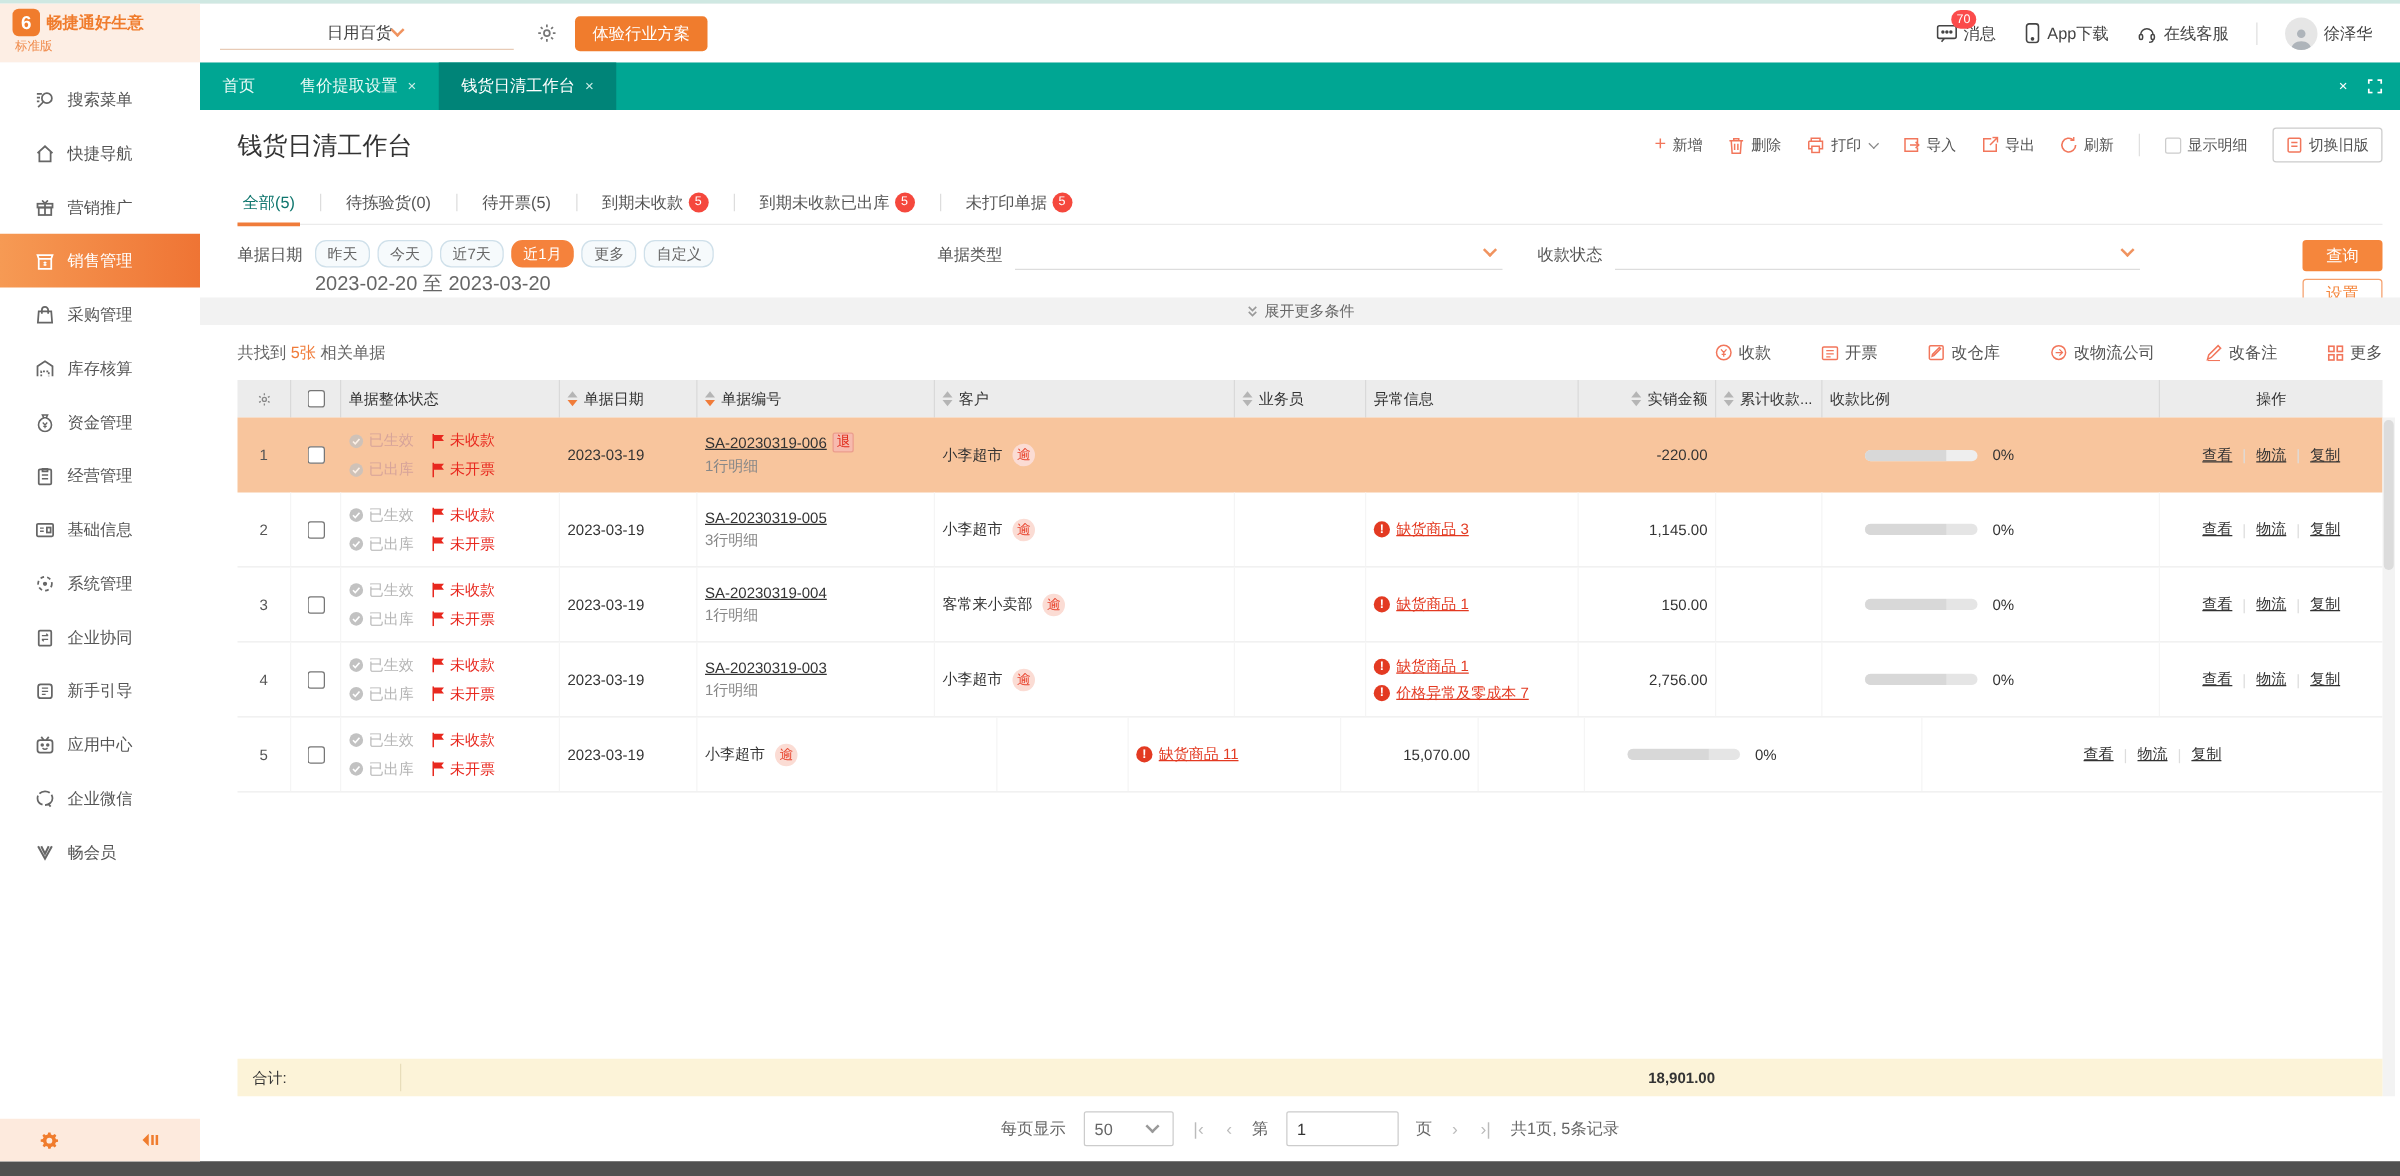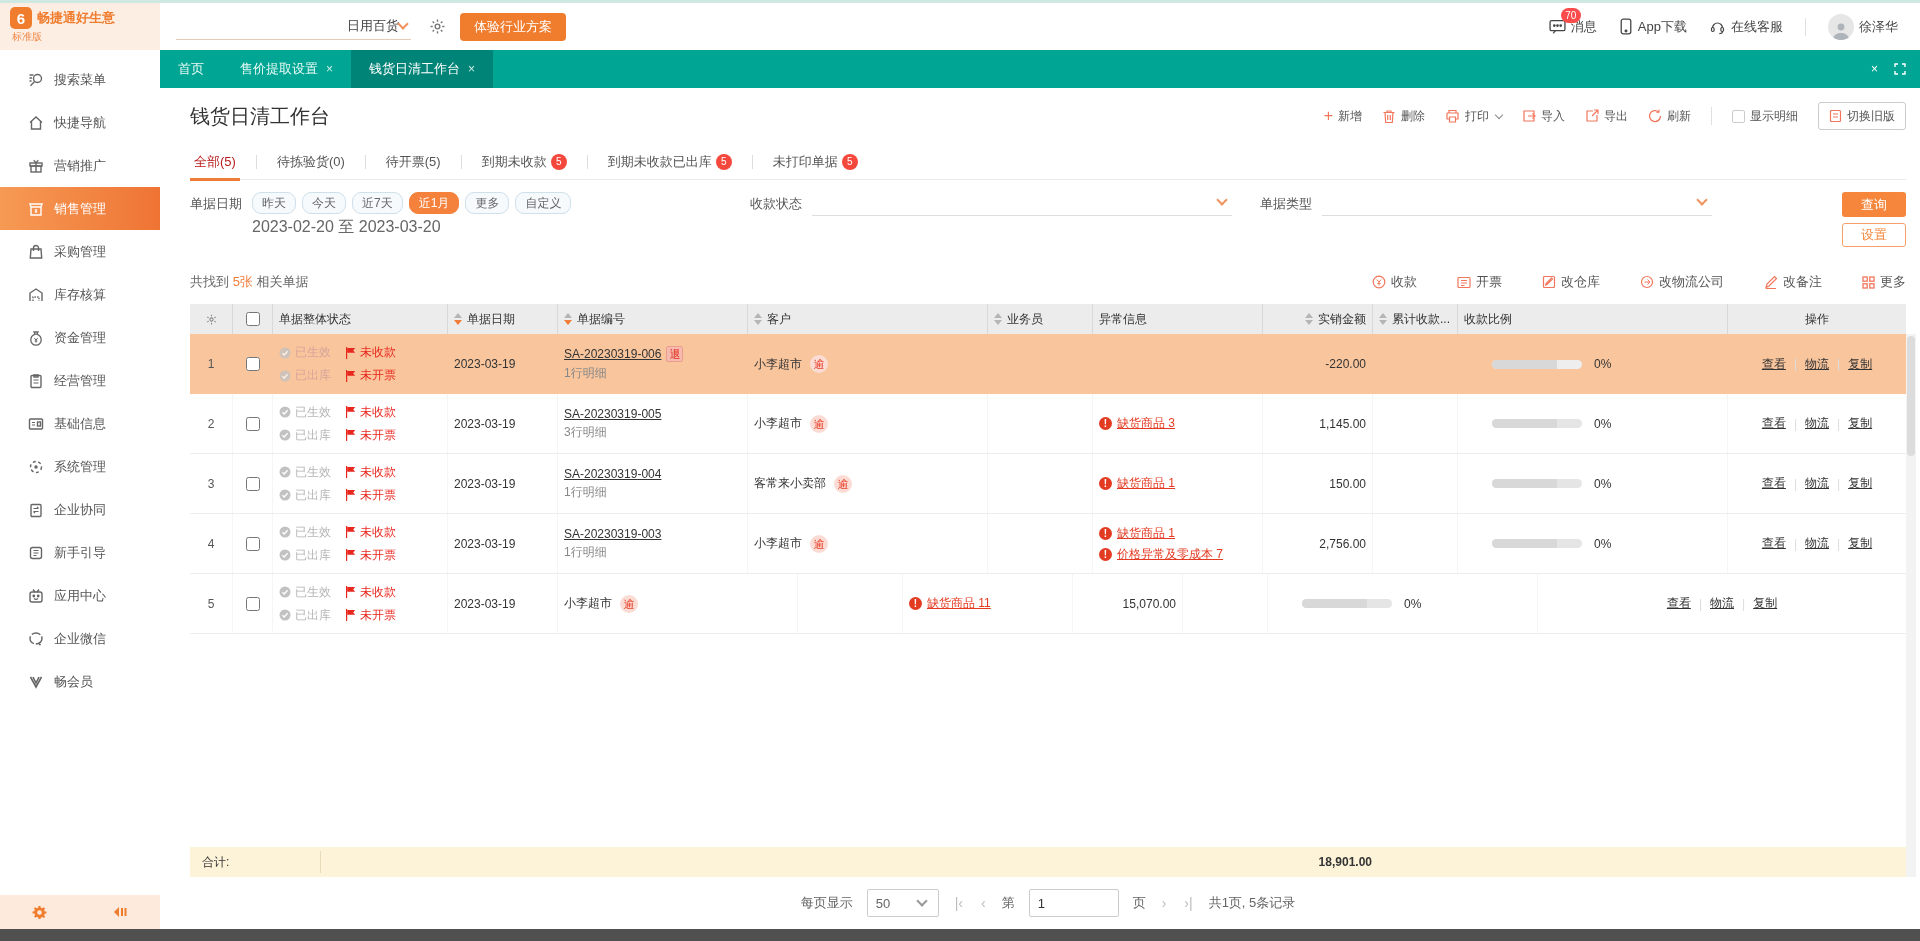--- a/index.html
+++ b/index.html
@@ -10,21 +10,21 @@
   .app { width:1920px; height:941px; display:flex; flex-direction:column; border-top:3px solid #cfe8e2; }
 
   
   .topbar { height:47px; background:#fff; display:flex; align-items:stretch; flex:0 0 auto; }
   .logo-block { width:160px; background:#fdeee4; padding:4px 8px 2px 10px; flex:0 0 auto; }
   .logo-row { display:flex; align-items:center; gap:5px; }
   .logo-mark { width:22px; height:22px; border-radius:5px; background:#f07c2d; color:#fff; font-weight:bold; font-size:15px; display:flex; align-items:center; justify-content:center; }
   .brand { color:#f07c2d; font-weight:bold; font-size:13px; }
   .edition { color:#f08a4a; font-size:10px; margin-left:2px; }
   .topbar-main { flex:1; display:flex; align-items:center; padding-left:16px; }
-  .ws-select { width:235px; border-bottom:1px solid #e8cbb6; display:flex; align-items:center; justify-content:flex-end; height:26px; color:#444; font-size:13px; cursor:pointer; }
+  .ws-select { width:235px; border-bottom:1px solid #e8cbb6; display:flex; align-items:center; justify-content:center; height:26px; color:#444; font-size:13px; cursor:pointer; }
   .chev { width:8px; height:8px; border-right:2px solid #f0935f; border-bottom:2px solid #f0935f; transform:rotate(45deg); margin:-4px 4px 0 0; }
   .gear-btn { margin:0 14px 0 18px; color:#777; cursor:pointer; }
   .btn-trial { background:#f07c2d; color:#fff; border:none; border-radius:4px; height:28px; padding:0 14px; font-size:13px; cursor:pointer; }
   .topbar-right { margin-left:auto; display:flex; align-items:center; gap:22px; padding-right:22px; color:#444; font-size:13px; }
   .tb-item { display:flex; align-items:center; gap:5px; cursor:pointer; position:relative; }
   .badge-num { position:absolute; top:-10px; left:12px; background:#fb4b4b; color:#fff; border-radius:9px; font-size:10px; min-width:20px; height:15px; line-height:15px; text-align:center; padding:0 3px; }
   .v-div { width:1px; height:18px; background:#e0e0e0; }
   .avatar { width:26px; height:26px; border-radius:50%; background:#e6e6e6; display:flex; align-items:flex-end; justify-content:center; overflow:hidden; }
 
   
@@ -55,21 +55,21 @@
   .tbtn .plus { color:#f2765b; font-size:16px; line-height:1; }
   .chev-sm { width:6px; height:6px; border-right:1.5px solid #888; border-bottom:1.5px solid #888; transform:rotate(45deg); margin:-3px 0 0 2px; }
   .cbox { width:13px; height:13px; border:1px solid #ccc; border-radius:2px; background:#fff; }
   .btn-old { display:flex; align-items:center; gap:5px; border:1px solid #ccc; border-radius:3px; height:28px; padding:0 10px; cursor:pointer; background:#fff; }
   .btn-old .icn { color:#f2765b; }
 
   
   .filter-tabs { height:36px; border-bottom:1px solid #ebebeb; display:flex; align-items:center; flex:0 0 auto; }
   .ftab { display:flex; align-items:center; gap:4px; color:#555; font-size:13px; padding:0 4px; height:36px; cursor:pointer; position:relative; }
   .ftab + .fdiv { width:1px; height:14px; background:#ddd; margin:0 16px; }
-  .ftab.active { color:#b91c1c; }
+  .ftab.active { color:#0f766e; }
   .ftab.active::after { content:""; position:absolute; left:0; right:0; bottom:-1px; height:3px; background:#f07c3a; }
   .badge5 { background:#f5483d; color:#fff; border-radius:50%; width:16px; height:16px; line-height:16px; text-align:center; font-size:10px; }
 
   
   .filter-panel { position:relative; height:80px; flex:0 0 auto; padding-top:12px; }
   .filter-flex { display:flex; align-items:flex-start; }
   .fgroup { display:flex; align-items:flex-start; }
   .flabel { color:#555; font-size:13px; margin-right:10px; line-height:24px; }
   .quick-col { display:flex; flex-direction:column; }
   .quick-row { display:flex; gap:6px; }
@@ -513,36 +513,44 @@
                   <span class="qbtn">昨天</span>
                   <span class="qbtn">今天</span>
                   <span class="qbtn">近7天</span>
                   <span class="qbtn sel">近1月</span>
                   <span class="qbtn">更多</span>
                   <span class="qbtn">自定义</span>
                 </div>
                 <div class="date-range">2023-02-20 至 2023-03-20</div>
               </div>
             </div>
+            <div class="fgroup" style="width:480px;">
+              <span class="flabel">单据类型</span>
+              <div class="fline" style="width:390px;">
+                <span class="chev"></span>
+              </div>
+            </div>
             <div class="fgroup" style="width:510px;">
               <span class="flabel">收款状态</span>
               <div class="fline" style="width:420px;">
                 <span class="chev"></span>
               </div>
             </div>
-            <div class="fgroup" style="width:480px;">
-              <span class="flabel">单据类型</span>
-              <div class="fline" style="width:390px;">
-                <span class="chev"></span>
-              </div>
-            </div>
             <div class="fbtns">
               <button class="btn-query">查询</button>
               <button class="btn-setting">设置</button>
             </div>
+          </div>
+          <div class="expand-strip">
+            <span>
+                <svg width="10" height="10" viewBox="0 0 10 10" fill="none" stroke="#999" stroke-width="1.3">
+                  <path d="M2 1.5l3 3 3-3M2 5.5l3 3 3-3"></path>
+                </svg>
+              </span>
+            <span>展开更多条件</span>
           </div>
         </div>
 
         <div class="summary-row">
           <span class="found">
             <span>共找到</span>
             <span class="cnt">5张</span>
             <span>相关单据</span>
           </span>
           <div class="batch">

